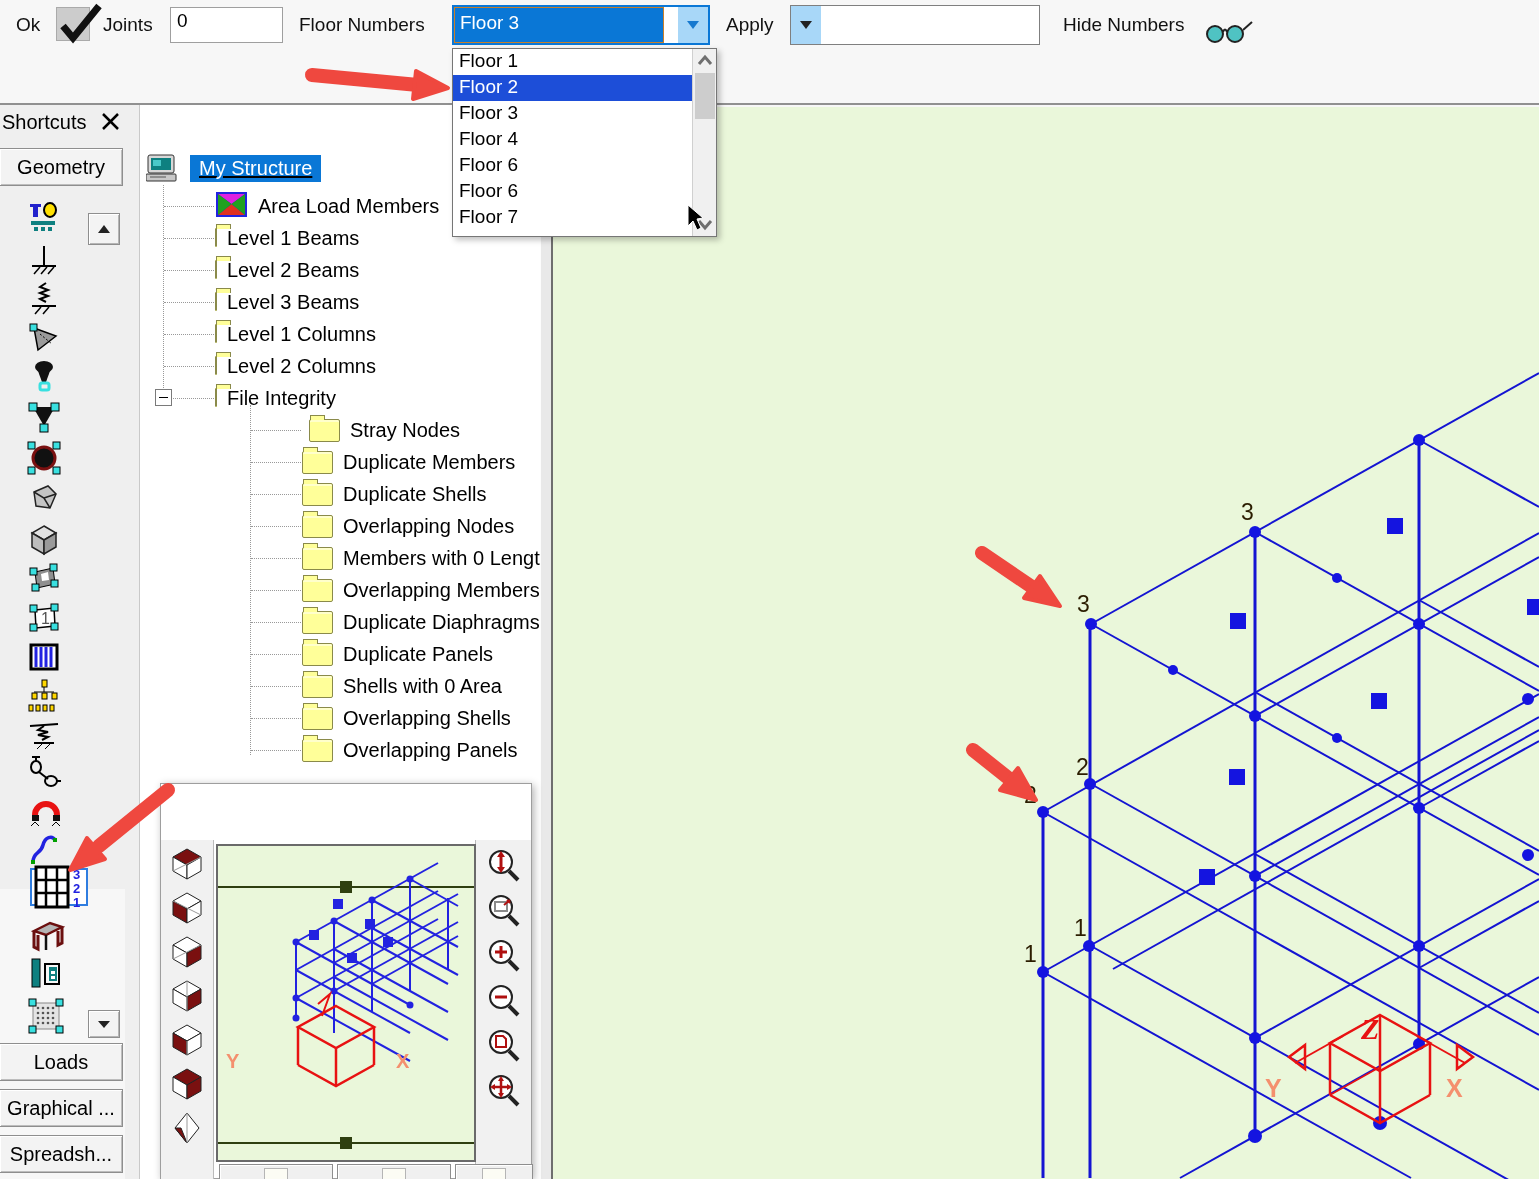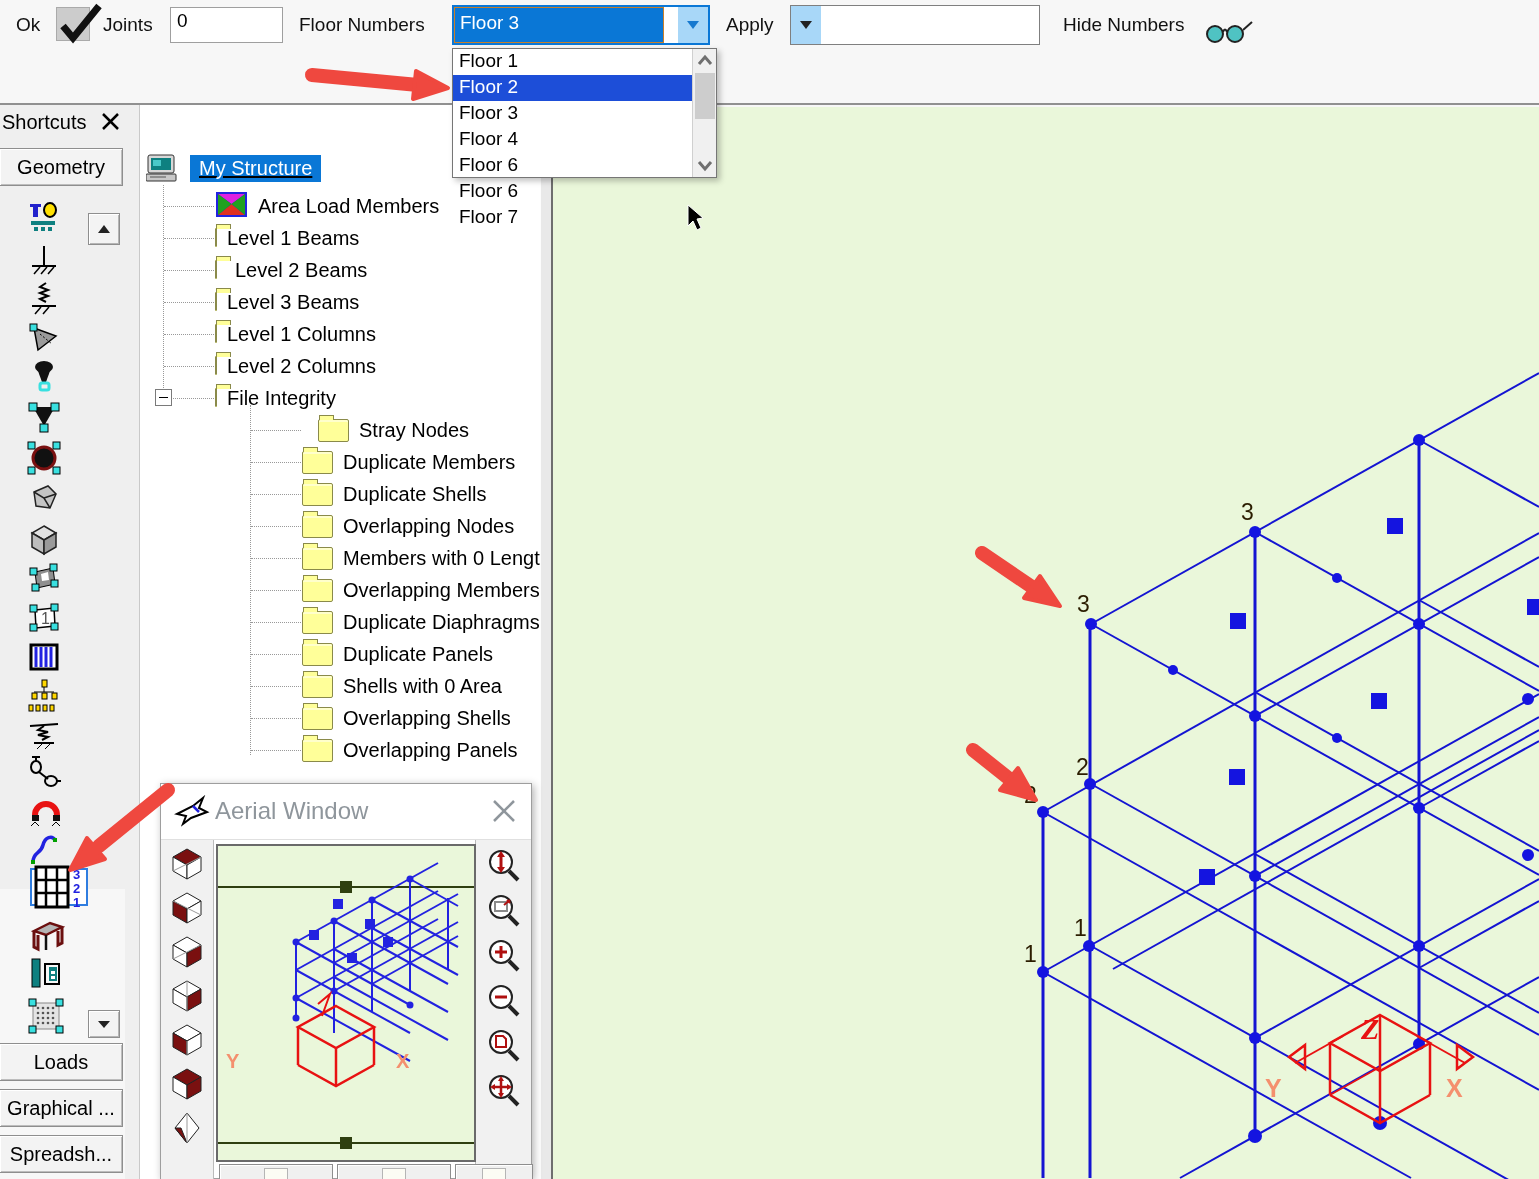--- a/index.html
+++ b/index.html
@@ -16,21 +16,21 @@
   .combo-floor { left:452px; width:258px; border:2px solid #0a77d6; }
   .combo-floor .val { flex:1; background:#0a77d6; color:#fff; font-size:19px; padding:5px 6px; outline:1px solid #c87f2a; outline-offset:-1px; }
   .combo-floor .gap { width:14px; background:#fff; }
   .combo-btn { width:30px; background:#a8d7f8; display:flex; align-items:center; justify-content:center; }
   .arrow-down { width:0; height:0; border-left:6px solid transparent; border-right:6px solid transparent; border-top:8px solid #1779cf; }
   .combo-apply { left:790px; width:250px; border:1px solid #7f7f7f; }
   .combo-apply .val { flex:1; color:#000; font-size:19px; padding:7px 8px; white-space:nowrap; overflow:hidden; }
   .combo-apply .arrow-down { border-top-color:#222; }
 
   
-  .dropdown { position:absolute; left:452px; top:48px; width:265px; height:130px; background:#fff; border:1px solid #767676; box-shadow:3px 3px 6px rgba(0,0,0,.25); z-index:20; display:flex; }
+  .dropdown { position:absolute; left:452px; top:48px; width:265px; height:189px; background:#fff; border:1px solid #767676; box-shadow:3px 3px 6px rgba(0,0,0,.25); z-index:20; display:flex; }
   .dd-items { flex:1; }
   .dd-item { height:26px; font-size:19px; padding:1px 6px; color:#000; white-space:nowrap; }
   .dd-item.selected { background:#1d4ed8; color:#fff; }
   .dd-scroll { width:24px; background:#f0f0f0; border-left:1px solid #d0d0d0; position:relative; }
   .dd-thumb { position:absolute; left:2px; top:24px; width:20px; height:46px; background:#cdcdcd; }
   .chev { position:absolute; left:4px; width:16px; height:16px; fill:none; stroke:#6f6f6f; stroke-width:3; }
 
   
   .leftpanel { position:absolute; left:0; top:105px; width:125px; height:784px; background:#efefef; z-index:2; }
   .lp-header { position:absolute; left:2px; top:6px; font-size:20px; color:#000; }
@@ -497,21 +497,21 @@
               <polygon points="30,3 30,24 16.5,13" fill="#20a020"></polygon>
             </svg></span>
           <span class="tree-label">Area Load Members</span>
         </div>
 
         <div class="tree-row" style="left: 75px; top: 117px;">
           <span class="tree-icon-holder"><span class="folder"></span></span>
           <span class="tree-label">Level 1 Beams</span>
         </div>
 
-        <div class="tree-row" style="left: 75px; top: 149px; gap: 8px;">
+        <div class="tree-row" style="left: 75px; top: 149px;">
           <span class="tree-icon-holder"><span class="folder"></span></span>
           <span class="tree-label">Level 2 Beams</span>
         </div>
 
         <div class="tree-row" style="left: 75px; top: 181px;">
           <span class="tree-icon-holder"><span class="folder"></span></span>
           <span class="tree-label">Level 3 Beams</span>
         </div>
 
         <div class="tree-row" style="left: 75px; top: 213px;">
@@ -524,21 +524,21 @@
           <span class="tree-label">Level 2 Columns</span>
         </div>
 
         <div class="tree-row" style="left: 75px; top: 277px;">
           <span class="tree-icon-holder"><span class="folder"></span></span>
           <span class="tree-label">File Integrity</span>
         </div>
       </div>
     <div id="tree-sub">
 
-        <div class="tree-row" style="left: 178px; top: 309px;">
+        <div class="tree-row" style="left: 169px; top: 309px;">
           <span class="folder"></span>
           <span class="tree-label">Stray Nodes</span>
         </div>
 
         <div class="tree-row" style="left: 162px; top: 341px;">
           <span class="folder"></span>
           <span class="tree-label">Duplicate Members</span>
         </div>
 
         <div class="tree-row" style="left: 162px; top: 373px;">
@@ -601,31 +601,20 @@
       <div class="dotted-h" style="left: 111px; top: 453px; width: 50px;"></div>
       <div class="dotted-h" style="left: 111px; top: 485px; width: 50px;"></div>
       <div class="dotted-h" style="left: 111px; top: 517px; width: 50px;"></div>
       <div class="dotted-h" style="left: 111px; top: 549px; width: 50px;"></div>
       <div class="dotted-h" style="left: 111px; top: 581px; width: 50px;"></div>
       <div class="dotted-h" style="left: 111px; top: 613px; width: 50px;"></div>
       <div class="dotted-h" style="left: 111px; top: 645px; width: 50px;"></div>
     </div>
 
   <div class="aerial">
-    <div class="aerial-title">
-      <svg style="position:absolute;left:12px;top:10px" width="38" height="34">
-        <polygon points="4,20 20,12 30,4 26,14 34,18 18,24 10,30 13,22" fill="#fff" stroke="#000" stroke-width="2"></polygon>
-        <line x1="20" y1="12" x2="26" y2="18" stroke="#2222e0" stroke-width="2.5"></line>
-      </svg>
-      <span class="t">Aerial Window</span>
-      <svg style="position:absolute;right:14px;top:14px" width="26" height="26">
-          <line x1="3" y1="3" x2="23" y2="23" stroke="#8f969c" stroke-width="2.5"></line>
-          <line x1="23" y1="3" x2="3" y2="23" stroke="#8f969c" stroke-width="2.5"></line>
-        </svg>
-    </div>
     <div class="ae-strip-l"></div>
     <div class="ae-strip-r"></div>
 
     <div class="ae-preview">
       <svg width="256" height="314" viewBox="0 0 256 314">
         <line x1="0" y1="41" x2="256" y2="41" stroke="#2f3f10" stroke-width="2"></line>
         <rect x="122" y="35" width="12" height="12" fill="#2f3f10"></rect>
         <line x1="0" y1="297" x2="256" y2="297" stroke="#2f3f10" stroke-width="2"></line>
         <rect x="122" y="291" width="12" height="12" fill="#2f3f10"></rect>
         <g stroke="#2222e0" stroke-width="2" fill="none">

